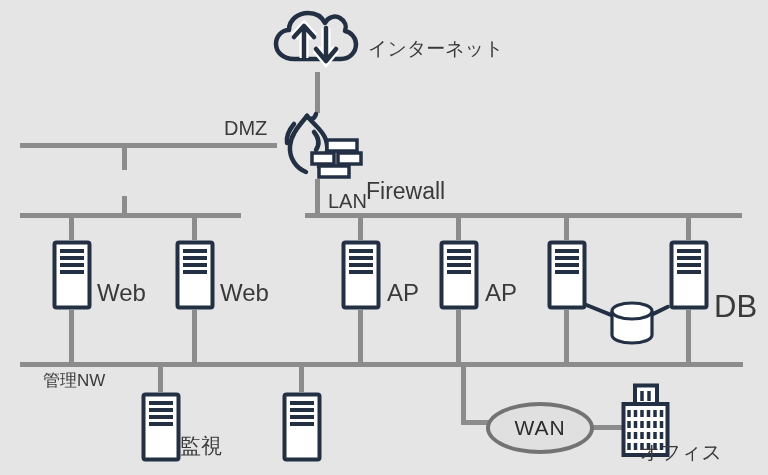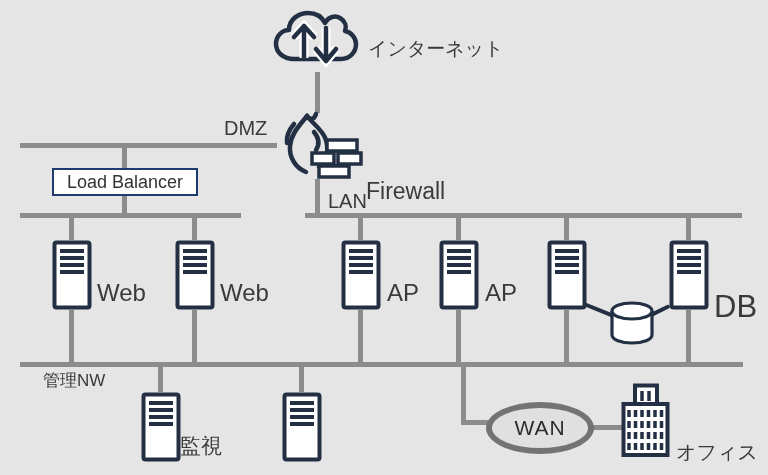--- a/index.html
+++ b/index.html
@@ -11,21 +11,21 @@
   .navy-line{position:absolute;background:#233044;height:4px;transform-origin:left center;border-radius:2px;}
   .lbl{position:absolute;white-space:nowrap;color:#3a3a3a;line-height:1.1;}
   .icon{position:absolute;}
   .lb-box{
     position:absolute;left:52px;top:168px;width:146px;height:28px;
     border:2px solid #1f3a6d;background:#ffffff;display:flex;align-items:center;justify-content:center;
     font-size:18px;color:#333333;box-sizing:border-box;
   }
   .wan{
     position:absolute;left:486px;top:402px;width:108px;height:52px;border-radius:50%;
-    background:#e0e0e0;border:6px solid #737373;box-sizing:border-box;
+    background:#e0e0e0;border:4px solid #737373;box-sizing:border-box;
     display:flex;align-items:center;justify-content:center;font-size:21px;color:#2c2c2c;letter-spacing:1px;
   }
   svg.icon{display:block;}
 </style>
 </head>
 <body>
 
 <div id="stage">
 
   <svg width="0" height="0" style="position:absolute">
@@ -143,31 +143,28 @@
     </svg>
   <svg class="icon" style="left:621px;top:383px;" width="49" height="75">
       <use href="#sym-building"></use>
     </svg>
 
   <div class="lbl" style="left:368px;top:39px;font-size:19px;">インターネット</div>
   <div class="lbl" style="left:224px;top:117px;font-size:20px;">DMZ</div>
   <div class="lbl" style="left:366px;top:147px;font-size:23px;margin-top:32px;">Firewall</div>
   <div class="lbl" style="left:328px;top:190px;font-size:20px;">LAN</div>
 
-  <div class="lb-box">
-    <span>Load Balancer</span>
-  </div>
 
   <div class="lbl" style="left:97px;top:280px;font-size:24px;">Web</div>
   <div class="lbl" style="left:220px;top:280px;font-size:24px;">Web</div>
   <div class="lbl" style="left:387px;top:280px;font-size:24px;">AP</div>
   <div class="lbl" style="left:485px;top:280px;font-size:24px;">AP</div>
   <div class="lbl" style="left:714px;top:290px;font-size:31px;">DB</div>
 
   <div class="lbl" style="left:43px;top:372px;font-size:17px;">管理NW</div>
   <div class="lbl" style="left:180px;top:434px;font-size:21px;">監視</div>
 
   <div class="wan">
     <span>WAN</span>
   </div>
-  <div class="lbl" style="left:676px;top:441px;font-size:20px;">オフィス</div>
+  <div class="lbl" style="left:640px;top:441px;font-size:20px;">オフィス</div>
 
 </div>
 
 </body></html>

